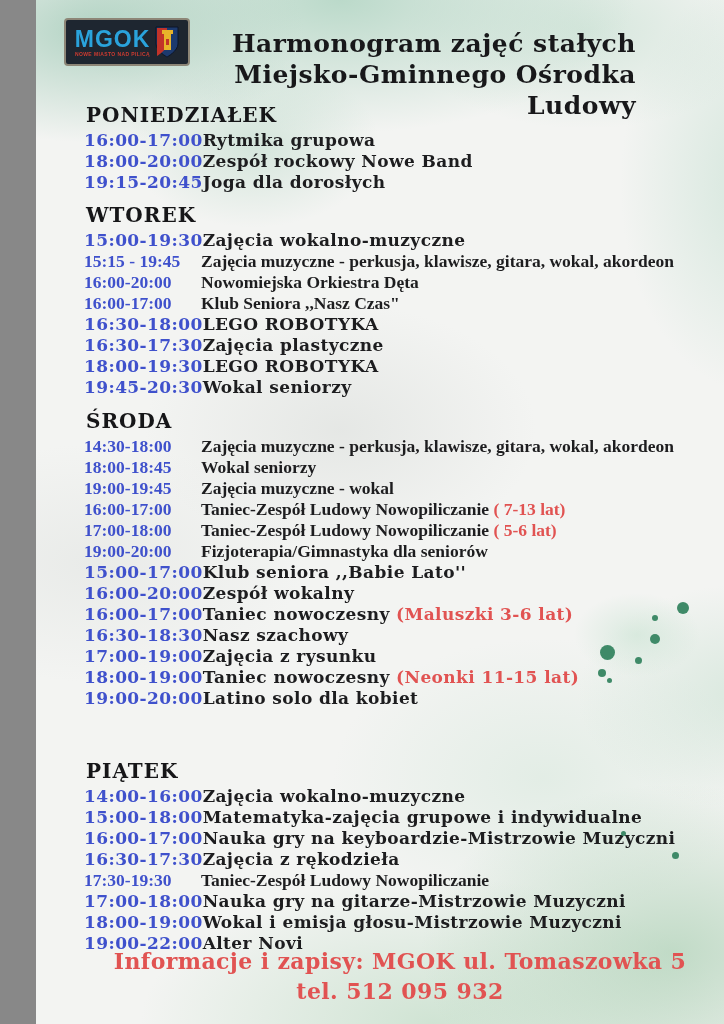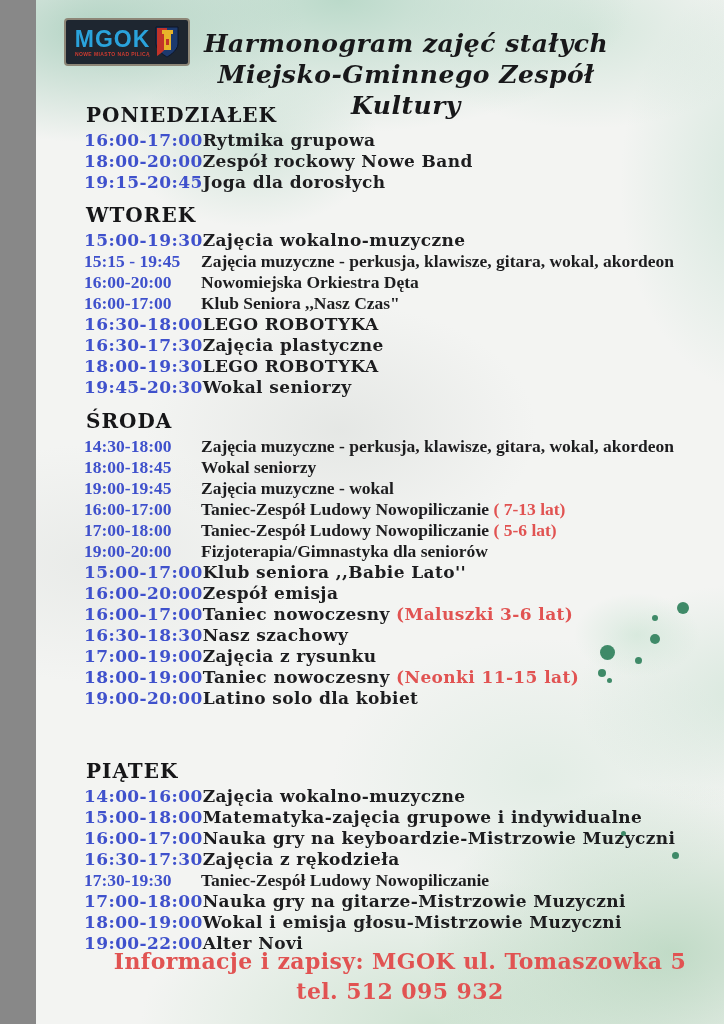--- a/index.html
+++ b/index.html
@@ -33,22 +33,22 @@
     font-family:"Liberation Sans",sans-serif;font-weight:bold;font-size:23px;
     color:var(--logo-blue,#2aa3dc);letter-spacing:1px;
   }
   .logo-sub{
     font-family:"Liberation Sans",sans-serif;font-weight:bold;font-size:5px;
     color:#cf3b30;letter-spacing:.4px;margin-top:1px;white-space:nowrap;
   }
   .logo-shield{width:24px;height:32px;flex:0 0 auto;}
   
   .title{
-    position:absolute;left:140px;top:28px;width:460px;text-align:center;
-    font-weight:bold;color:#18181a;font-size:25px;line-height:31px;letter-spacing:.5px;font-style:italic;
+    position:absolute;left:140px;top:28px;width:460px;text-align:right;
+    font-weight:bold;color:#18181a;font-size:25px;line-height:31px;letter-spacing:.5px;
   }
   
   .schedule{position:absolute;left:48px;top:0;right:6px;}
   .day{position:absolute;left:0;right:0;white-space:nowrap;}
   .day-0{top:104px}.day-1{top:204px}.day-2{top:410px}.day-3{top:562px}.day-4{top:760px}
   .day-name{
     margin:0 0 3px 2px;font-size:20px;line-height:23px;font-weight:bold;
     color:#161618;letter-spacing:1px;
   }
   .row{line-height:21px;font-size:17px;font-weight:bold;color:#1d1d1f;letter-spacing:.4px;}
@@ -78,21 +78,21 @@
       <path d="M1 1 h22 v17 c0 7 -11 13 -11 13 c0 0 -11 -6 -11 -13 z" fill="#1d3a6e" stroke="#0d1526" stroke-width="1"></path>
       <path d="M2 2 h10 v16 c0 6 -10 12 -10 12 z" fill="#c23329"></path>
       <rect x="9" y="6" width="7" height="18" fill="#e8b32a"></rect>
       <rect x="7" y="4" width="11" height="4" fill="#e8b32a"></rect>
       <rect x="11" y="13" width="3" height="6" fill="#c23329"></rect>
     </svg>
   </div>
 
   <div class="title">
     <div>Harmonogram zajęć stałych</div>
-    <div>Miejsko-Gminnego Zespół Kultury</div>
+    <div>Miejsko-Gminnego Ośrodka Ludowy</div>
   </div>
 
   <div class="schedule">
       <section class="day day-0">
         <h2 class="day-name">PONIEDZIAŁEK</h2>
         <div class="row"><span class="time">16:00-17:00</span><span class="activity">Rytmika grupowa</span></div>
         <div class="row"><span class="time">18:00-20:00</span><span class="activity">Zespół rockowy Nowe Band</span></div>
         <div class="row"><span class="time">19:15-20:45</span><span class="activity">Joga dla dorosłych</span></div>
       </section>
       <section class="day day-1">
@@ -110,21 +110,21 @@
         <h2 class="day-name">ŚRODA</h2>
         <div class="row alt"><span class="time">14:30-18:00</span><span class="activity">Zajęcia muzyczne - perkusja, klawisze, gitara, wokal, akordeon</span></div>
         <div class="row alt"><span class="time">18:00-18:45</span><span class="activity">Wokal seniorzy</span></div>
         <div class="row alt"><span class="time">19:00-19:45</span><span class="activity">Zajęcia muzyczne - wokal</span></div>
         <div class="row alt"><span class="time">16:00-17:00</span><span class="activity">Taniec-Zespół Ludowy Nowopiliczanie</span><span class="note"> ( 7-13 lat)</span></div>
         <div class="row alt"><span class="time">17:00-18:00</span><span class="activity">Taniec-Zespół Ludowy Nowopiliczanie</span><span class="note"> ( 5-6 lat)</span></div>
         <div class="row alt"><span class="time">19:00-20:00</span><span class="activity">Fizjoterapia/Gimnastyka dla seniorów</span></div>
       </section>
       <section class="day day-3">
         <div class="row"><span class="time">15:00-17:00</span><span class="activity">Klub seniora ,,Babie Lato''</span></div>
-        <div class="row"><span class="time">16:00-20:00</span><span class="activity">Zespół emisja</span></div>
+        <div class="row"><span class="time">16:00-20:00</span><span class="activity">Zespół wokalny</span></div>
         <div class="row"><span class="time">16:00-17:00</span><span class="activity">Taniec nowoczesny</span><span class="note"> (Maluszki 3-6 lat)</span></div>
         <div class="row"><span class="time">16:30-18:30</span><span class="activity">Nasz szachowy</span></div>
         <div class="row"><span class="time">17:00-19:00</span><span class="activity">Zajęcia z rysunku</span></div>
         <div class="row"><span class="time">18:00-19:00</span><span class="activity">Taniec nowoczesny</span><span class="note"> (Neonki 11-15 lat)</span></div>
         <div class="row"><span class="time">19:00-20:00</span><span class="activity">Latino solo dla kobiet</span></div>
       </section>
       <section class="day day-4">
         <h2 class="day-name">PIĄTEK</h2>
         <div class="row"><span class="time">14:00-16:00</span><span class="activity">Zajęcia wokalno-muzyczne</span></div>
         <div class="row"><span class="time">15:00-18:00</span><span class="activity">Matematyka-zajęcia grupowe i indywidualne</span></div>

